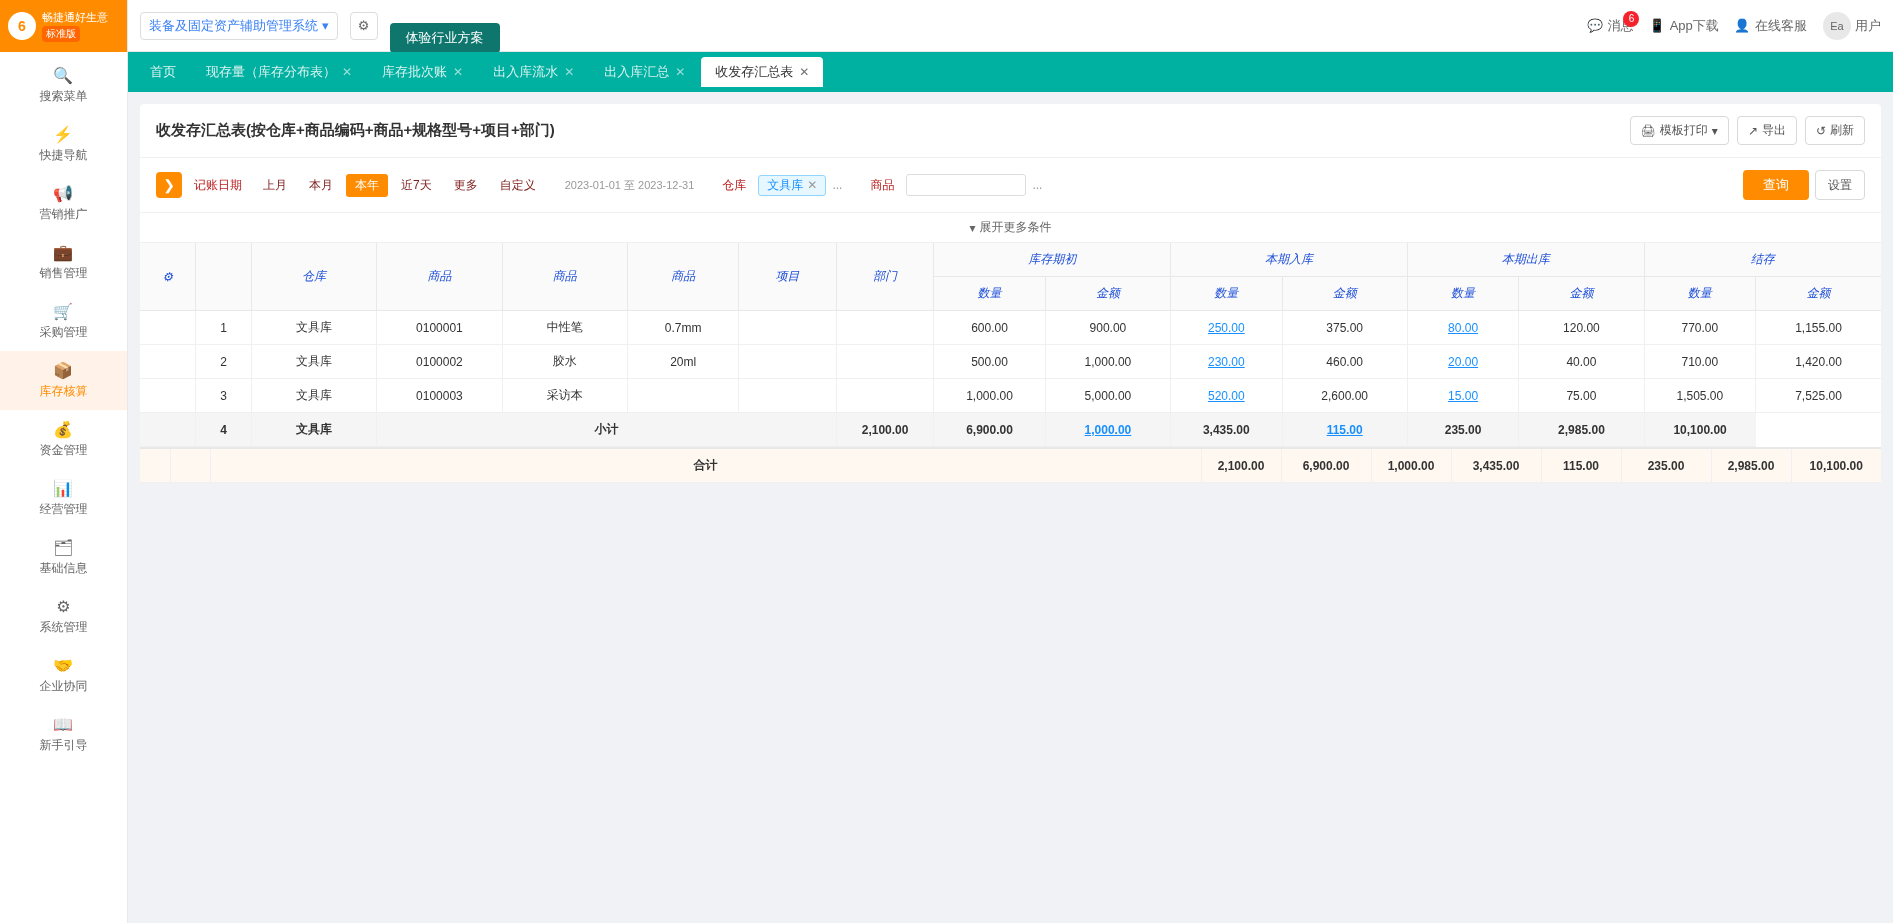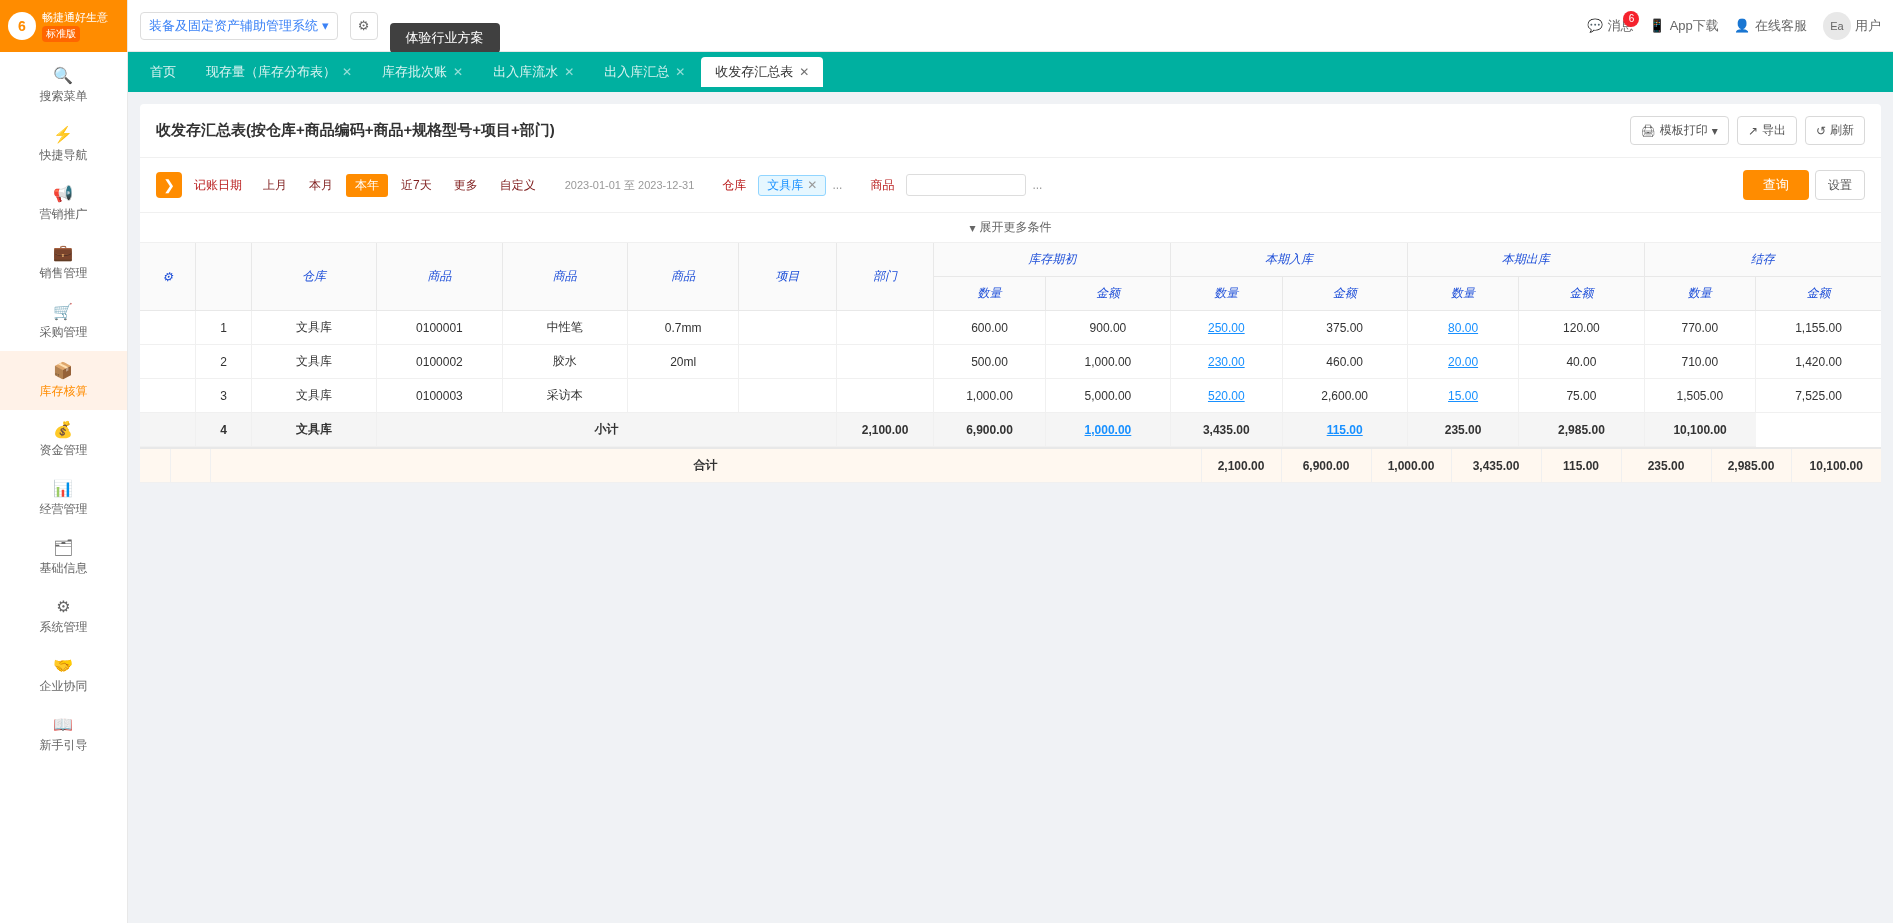--- a/index.html
+++ b/index.html
@@ -16,21 +16,21 @@
     .nav-item.active { background: #fff2e8; color: #ff8c00; }
     .nav-item .nav-icon { font-size: 16px; }
 
     
     .main { flex: 1; display: flex; flex-direction: column; overflow: hidden; }
 
     
     .top-header { height: 52px; background: #fff; display: flex; align-items: center; padding: 0 12px; border-bottom: 1px solid #e8e8e8; gap: 12px; }
     .system-select { display: flex; align-items: center; gap: 4px; border: 1px solid #ddd; border-radius: 4px; padding: 4px 8px; cursor: pointer; color: #3b82f6; font-size: 13px; }
     .gear-btn { width: 28px; height: 28px; border: 1px solid #ddd; border-radius: 4px; display: flex; align-items: center; justify-content: center; cursor: pointer; color: #666; }
-    .trial-btn { background: #404040; color: #fff; border: none; border-radius: 4px; padding: 6px 16px; cursor: pointer; font-size: 13px; margin-top: 24px; }
+    .trial-btn { background: #0f766e; color: #fff; border: none; border-radius: 4px; padding: 6px 16px; cursor: pointer; font-size: 13px; margin-top: 24px; }
     .header-right { margin-left: auto; display: flex; align-items: center; gap: 16px; color: #666; font-size: 13px; }
     .header-right-item { display: flex; align-items: center; gap: 4px; cursor: pointer; position: relative; }
     .badge { background: #f5222d; color: #fff; border-radius: 50%; width: 16px; height: 16px; font-size: 10px; display: flex; align-items: center; justify-content: center; position: absolute; top: -6px; right: -6px; }
     .user-avatar { width: 28px; height: 28px; background: #e8e8e8; border-radius: 50%; display: flex; align-items: center; justify-content: center; font-size: 11px; color: #666; }
 
     
     .tab-bar { height: 40px; background: #00b0a0; display: flex; align-items: center; padding: 0 8px; gap: 2px; overflow-x: auto; flex-shrink: 0; }
     .tab-item { display: flex; align-items: center; gap: 6px; padding: 6px 14px; border-radius: 4px 4px 0 0; cursor: pointer; color: rgba(255,255,255,0.85); font-size: 13px; white-space: nowrap; }
     .tab-item.active { background: #fff; color: #333; border-radius: 4px 4px 0 0; }
     .tab-close { font-size: 12px; color: inherit; opacity: 0.7; cursor: pointer; }

